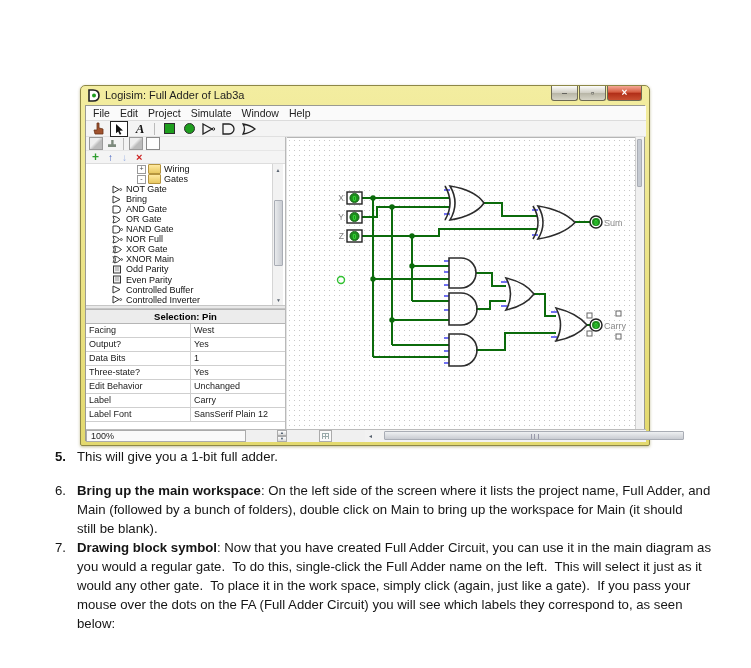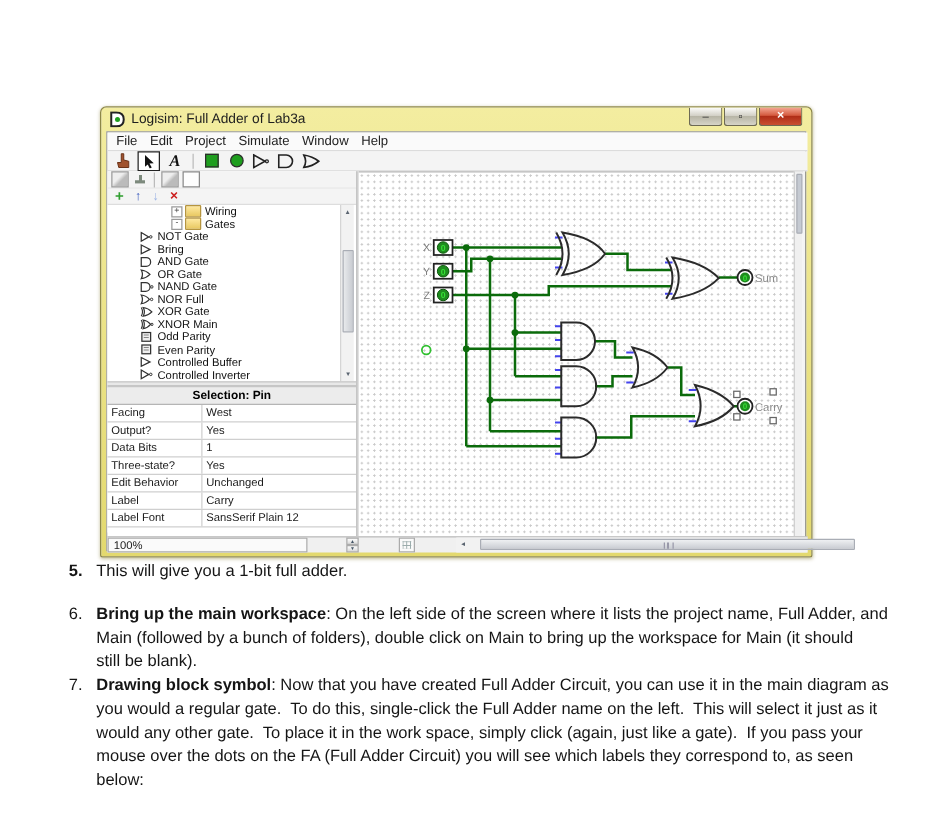--- a/index.html
+++ b/index.html
@@ -50,21 +50,21 @@
   .gicon{flex:0 0 auto;margin-right:3px;}
   .tscroll{left:186px;top:27px;width:11px;height:141px;background:#f2f2f2;border-left:1px solid #d5d5d5;box-sizing:border-box;}
   .sarrow{width:100%;height:11px;display:flex;align-items:center;justify-content:center;font-size:5px;color:#5a6470;}
   .sthumb{left:1px;width:9px;background:linear-gradient(90deg,#e8eaec,#c9ccd2);border:1px solid #a9adb5;border-radius:1px;box-sizing:border-box;}
 
   
   .splitter{left:0;top:168px;width:199px;height:4px;background:#e8e8e8;border-top:1px solid #c6c6c6;border-bottom:1px solid #c6c6c6;box-sizing:border-box;}
   .props{left:0;top:172px;width:199px;height:117px;background:#fff;border-top:1px solid #b5b5b5;box-sizing:border-box;}
   .phead{height:13px;background:#ececec;border-bottom:1px solid #b5b5b5;font-size:9.5px;font-weight:bold;text-align:center;line-height:13px;color:#000;}
   .prow{height:13px;display:flex;border-bottom:1px solid #cfcfcf;font-size:9px;color:#1a1a1a;}
-  .pcell-l{width:76px;border-right:1px solid #cfcfcf;box-sizing:border-box;padding:1px 0 0 3px;}
+  .pcell-l{width:105px;border-right:1px solid #cfcfcf;box-sizing:border-box;padding:1px 0 0 3px;}
   .pcell-v{flex:1;padding:1px 0 0 3px;}
 
   
   .bottomstrip{left:0;top:323px;width:560px;height:13px;background:#f0f0f0;border-top:1px solid #bbb;box-sizing:border-box;display:flex;align-items:stretch;gap:31px;}
   .zoomcell{width:160px;border:1px solid #ababab;background:#fafafa;font-size:9px;color:#222;padding:0 0 0 4px;box-sizing:border-box;line-height:11px;}
   .spin{width:10px;display:flex;flex-direction:column;}
   .spin span{flex:1;border:1px solid #ababab;background:linear-gradient(#fefefe,#d9d9d9);font-size:4px;color:#456;text-align:center;line-height:4px;}
   .gridbtn{width:11px;border:1px solid #ababab;background:#fafafa;margin-left:1px;position:relative;}
   .gridbtn::before{content:"";position:absolute;left:2px;top:2px;right:2px;bottom:2px;background:
     linear-gradient(#9aa 1px,transparent 1px),linear-gradient(90deg,#9aa 1px,transparent 1px);background-size:3px 3px;}

